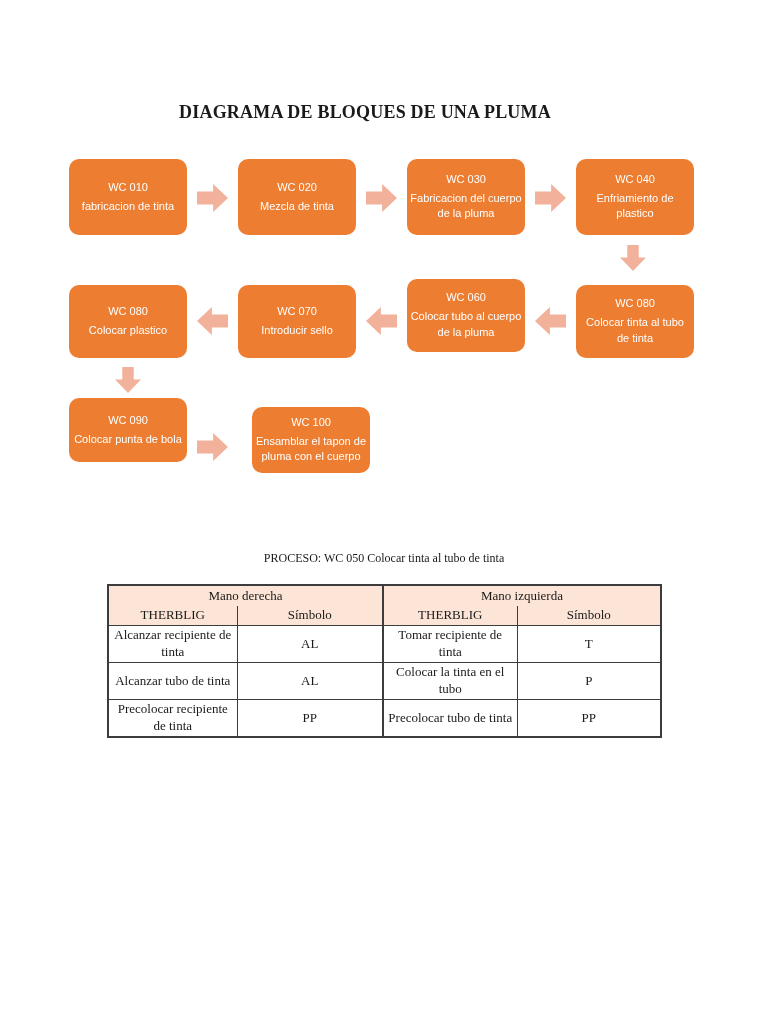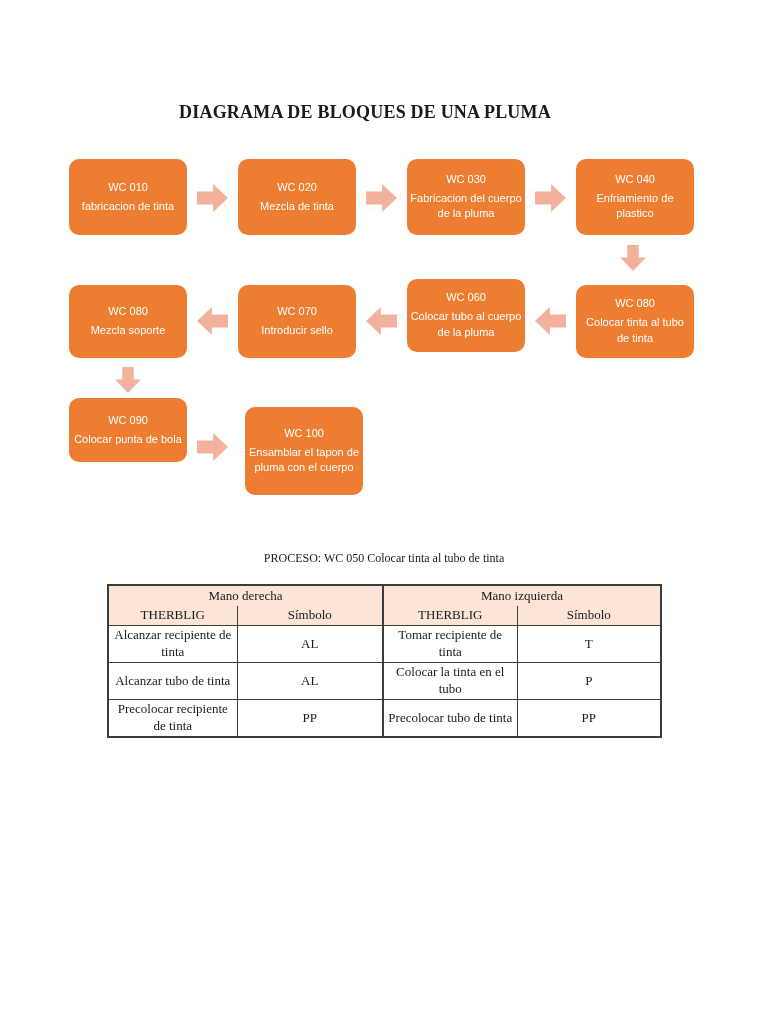--- a/index.html
+++ b/index.html
@@ -113,21 +113,21 @@
   <div class="arrow right" style="left:535px;top:184px"></div>
   <div class="block" style="left:576px;top:159px;height:76px">
     <div class="block-code">WC 040</div>
     <div class="block-label">Enfriamiento de plastico</div>
   </div>
 
   <div class="arrow down" style="left:620px;top:245px"></div>
 
   <div class="block" style="left:69px;top:285px;height:73px">
     <div class="block-code">WC 080</div>
-    <div class="block-label">Mezcla soporte</div>
+    <div class="block-label">Colocar plastico</div>
   </div>
   <div class="arrow left" style="left:197px;top:307px"></div>
   <div class="block" style="left:238px;top:285px;height:73px">
     <div class="block-code">WC 070</div>
     <div class="block-label">Introducir sello</div>
   </div>
   <div class="arrow left" style="left:366px;top:307px"></div>
   <div class="block" style="left:407px;top:279px;height:73px">
     <div class="block-code">WC 060</div>
     <div class="block-label">Colocar tubo al cuerpo de la pluma</div>
@@ -138,21 +138,21 @@
     <div class="block-label">Colocar tinta al tubo de tinta</div>
   </div>
 
   <div class="arrow down" style="left:115px;top:367px"></div>
 
   <div class="block" style="left:69px;top:398px;height:64px">
     <div class="block-code">WC 090</div>
     <div class="block-label">Colocar punta de bola</div>
   </div>
   <div class="arrow right" style="left:197px;top:433px"></div>
-  <div class="block" style="left:245px;top:407px;height:88px">
+  <div class="block" style="left:252px;top:407px;height:66px">
     <div class="block-code">WC 100</div>
     <div class="block-label">Ensamblar el tapon de pluma con el cuerpo</div>
   </div>
 
   <h2 class="process-heading" style="font-weight:normal;margin:0;">PROCESO: WC 050 Colocar tinta al tubo de tinta</h2>
 
   <table class="therblig">
     <colgroup>
       <col style="width:129px">
         <col style="width:146px">

